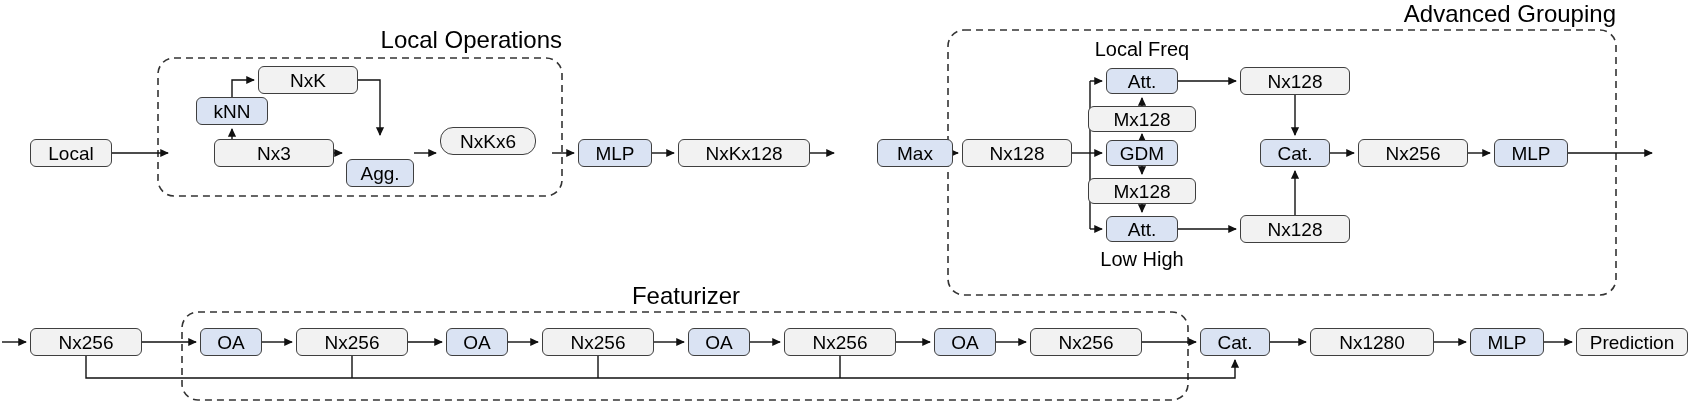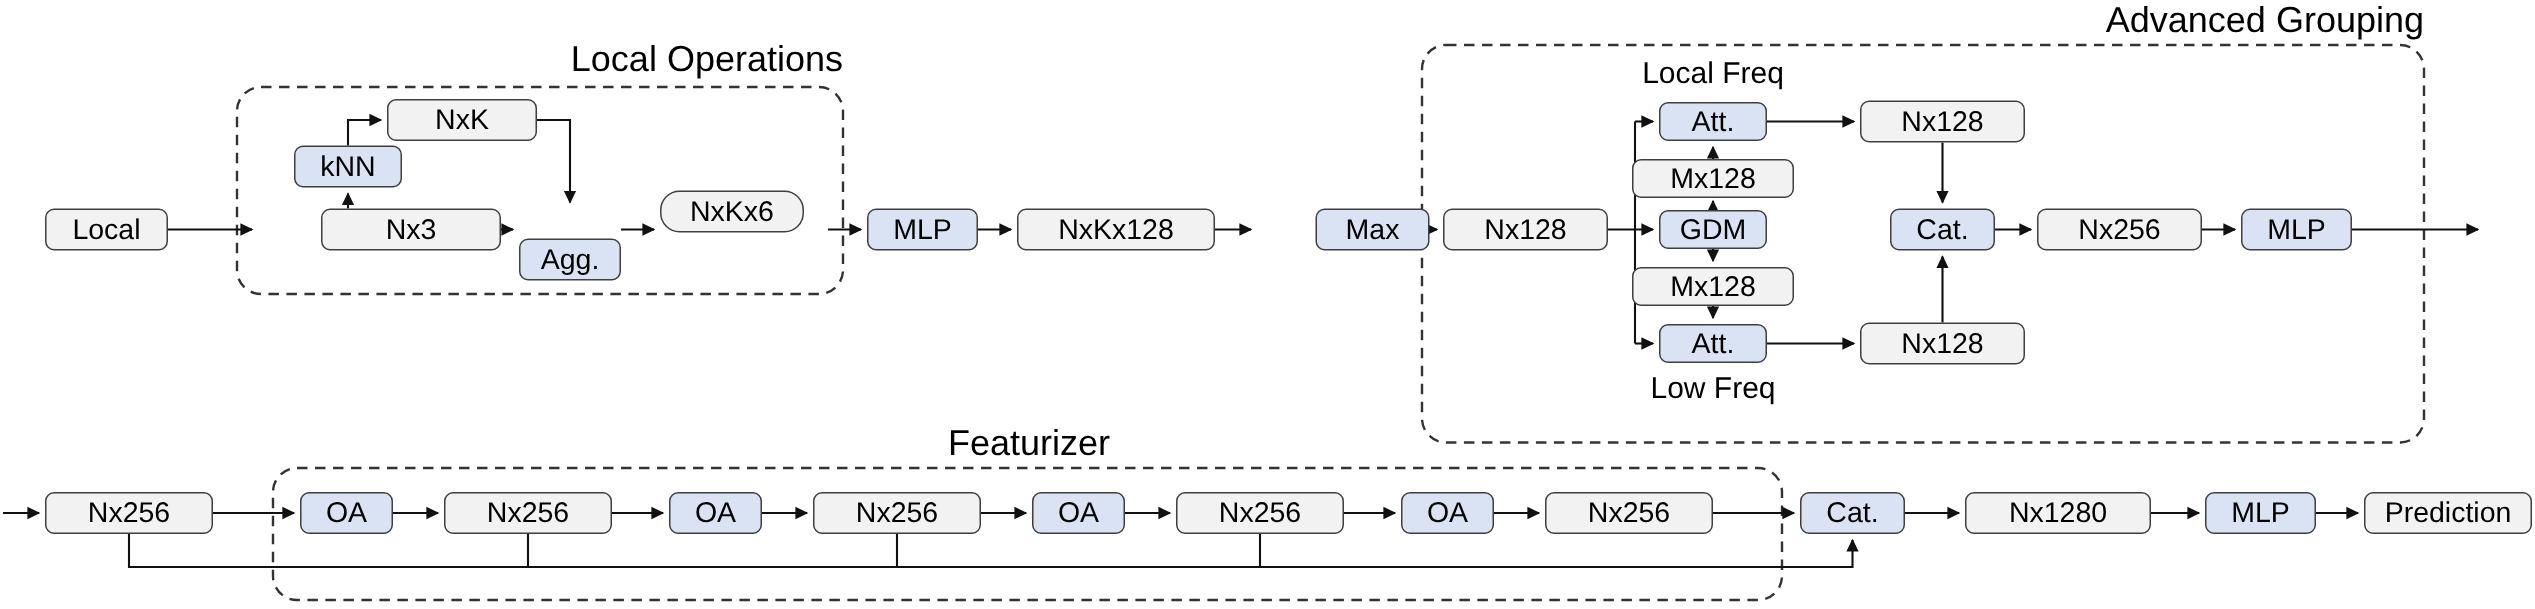--- a/index.html
+++ b/index.html
@@ -79,21 +79,21 @@
       <path d="M1434 342 H1466" marker-end="url(#arrow)"></path>
       <path d="M1544 342 H1572" marker-end="url(#arrow)"></path>
       <path d="M86 356 V378 H1235 V360" marker-end="url(#arrow)"></path>
     </g>
   </svg>
 
   <div class="title" style="left:158px;top:26px;width:404px;">Local Operations</div>
   <div class="title" style="left:948px;top:0px;width:668px;">Advanced Grouping</div>
   <div class="title" style="left:480px;top:282px;width:260px;">Featurizer</div>
   <div class="annotation" style="left:1082px;top:38px;width:120px;">Local Freq</div>
-  <div class="annotation" style="left:1082px;top:248px;width:120px;">Low Freq</div>
+  <div class="annotation" style="left:1082px;top:248px;width:120px;">Low High</div>
 
   <div class="node tensor" style="left:30px;top:139px;width:82px;height:28px;">Local</div>
   <div class="node tensor" style="left:258px;top:66px;width:100px;height:28px;">NxK</div>
   <div class="node op" style="left:196px;top:97px;width:72px;height:28px;">kNN</div>
   <div class="node tensor" style="left:172px;top:139px;width:120px;height:28px;margin-left:42px;">Nx3</div>
   <div class="node op" style="left:346px;top:139px;width:68px;height:28px;margin-top:20px;">Agg.</div>
   <div class="node tensor" style="left:440px;top:127px;width:96px;height:28px;border-radius:13px;">NxKx6</div>
   <div class="node op" style="left:578px;top:139px;width:74px;height:28px;">MLP</div>
   <div class="node tensor" style="left:678px;top:139px;width:132px;height:28px;">NxKx128</div>
   <div class="node op" style="left:838px;top:139px;width:76px;height:28px;margin-left:39px;">Max</div>

